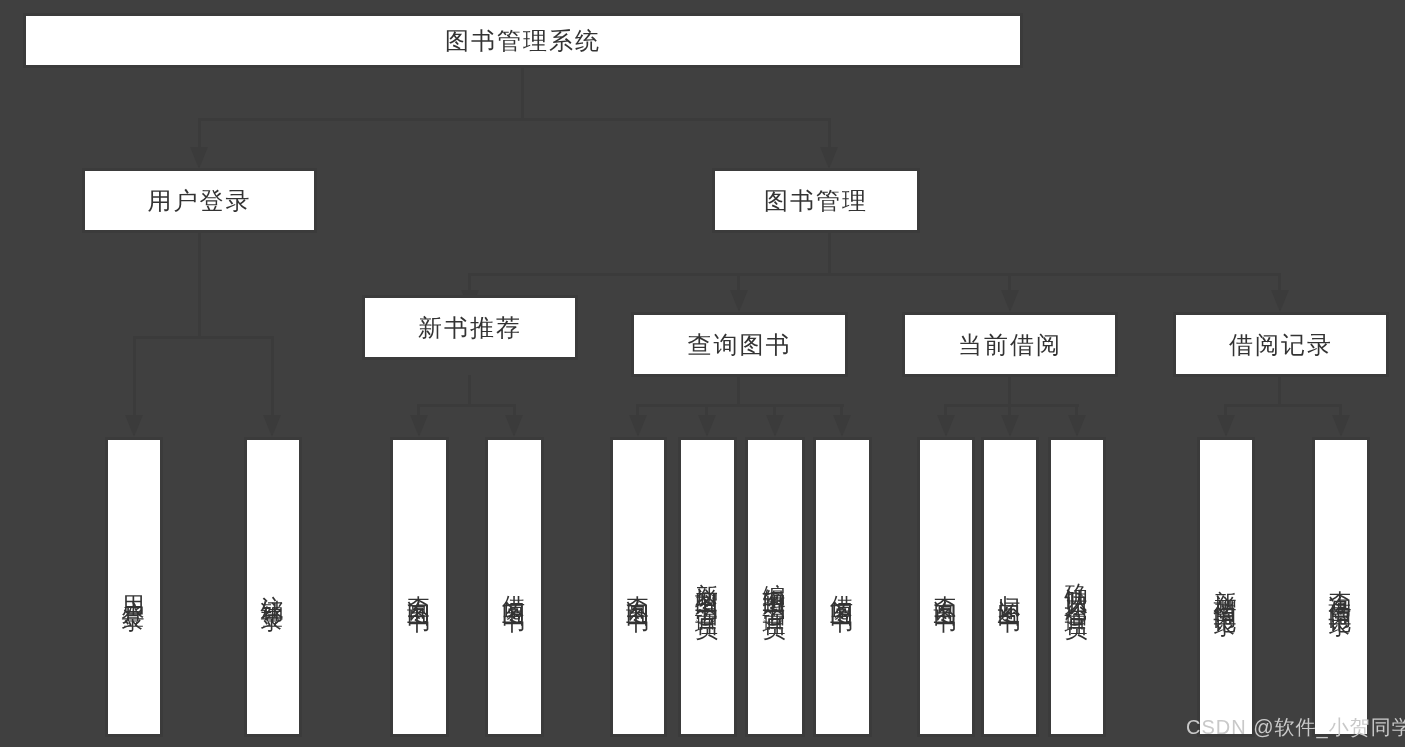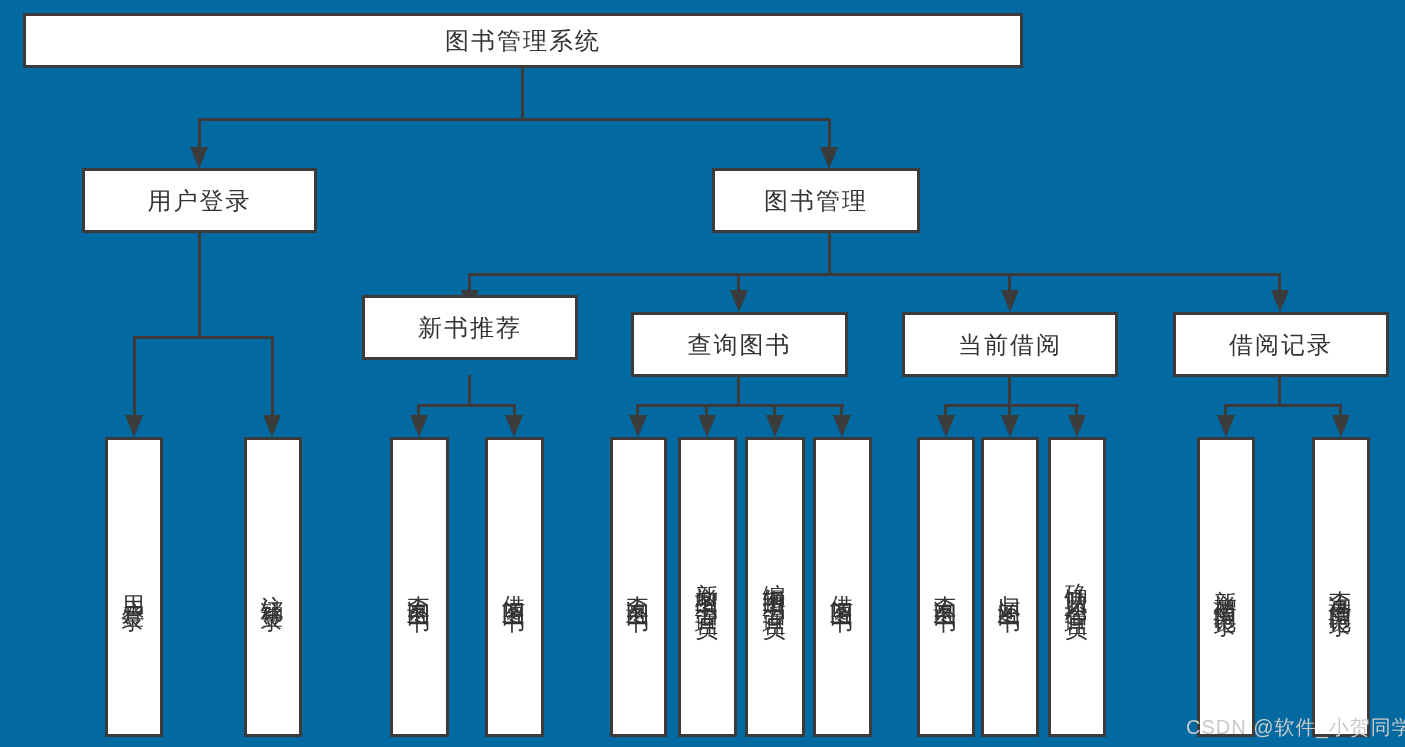--- a/index.html
+++ b/index.html
@@ -1,17 +1,17 @@
 <!DOCTYPE html>
 <html><head>
 <meta charset="utf-8">
 <style>
   html,body{margin:0;padding:0;background:#ffffff;}
   #canvas{
-    position:relative;width:1405px;height:747px;background:#0369a1;
+    position:relative;width:1405px;height:747px;background:#404040;
     font-family:"Liberation Sans","DejaVu Sans",sans-serif;overflow:hidden;
   }
   .box{
     position:absolute;box-sizing:border-box;border:3px solid #3b3b3b;background:#ffffff;
     display:flex;align-items:center;justify-content:center;
     color:#333333;font-size:24px;letter-spacing:2px;white-space:nowrap;z-index:3;
   }
   .box-v{
     writing-mode:vertical-rl;letter-spacing:5px;font-size:23px;
     width:58px;height:300px;top:437px;

